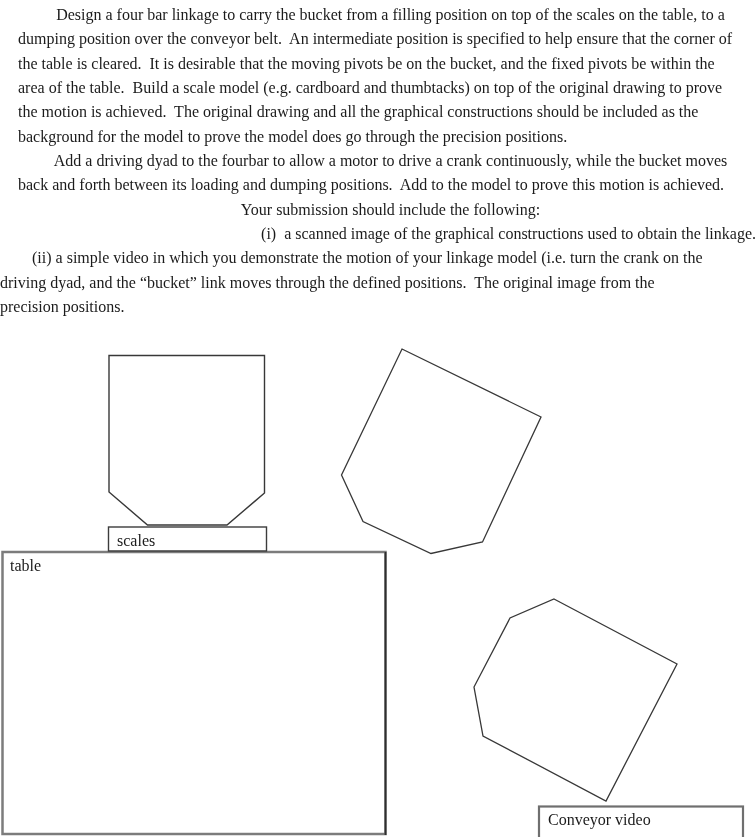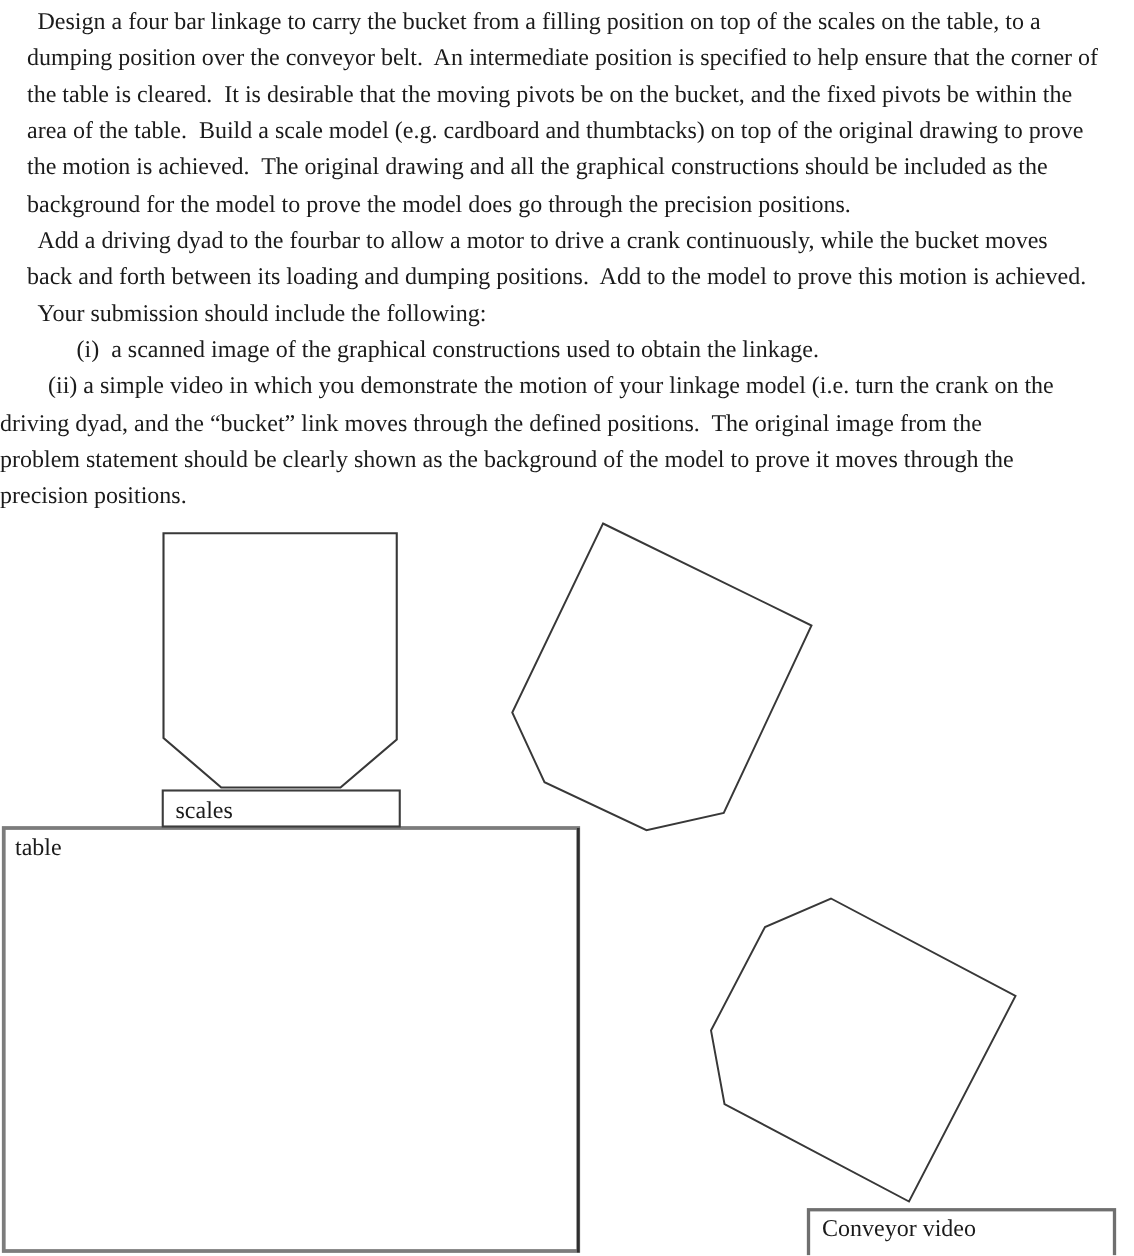--- a/index.html
+++ b/index.html
@@ -3,23 +3,23 @@
 <meta charset="utf-8">
 <style>
   html,body{margin:0;padding:0;background:#ffffff;}
   .page{
     position:relative;width:756px;height:837px;overflow:hidden;
     background:#ffffff;color:#1b1b1b;
     font-family:"Liberation Serif", serif;
   }
   .textblock{position:absolute;left:0;top:3px;width:756px;}
   .tl{white-space:pre;font-size:16px;line-height:24.35px;}
-  .ind-a{padding-left:25px;}   
+  .ind-a{padding-left:25px;text-align:center;}   
   .ind-0{padding-left:18px;}    
-  .ind-i{padding-left:51px;}   
+  .ind-i{padding-left:51px;text-align:right;}   
   .ind-ii{padding-left:32px;}  
   .ind-c{}   
   .diagram{position:absolute;left:0;top:0;width:756px;height:837px;display:block;}
   .lbl{position:absolute;font-size:16px;line-height:18px;white-space:pre;}
   #lbl-scales{left:117px;top:532px;}
   #lbl-table{left:10px;top:557px;}
   #lbl-conveyor{left:548px;top:811px;}
 </style>
 </head>
 <body>
@@ -32,21 +32,20 @@
     <div class="tl ind-0">the table is cleared.  It is desirable that the moving pivots be on the bucket, and the fixed pivots be within the</div>
     <div class="tl ind-0">area of the table.  Build a scale model (e.g. cardboard and thumbtacks) on top of the original drawing to prove</div>
     <div class="tl ind-0">the motion is achieved.  The original drawing and all the graphical constructions should be included as the</div>
     <div class="tl ind-0">background for the model to prove the model does go through the precision positions.</div>
     <div class="tl ind-a">Add a driving dyad to the fourbar to allow a motor to drive a crank continuously, while the bucket moves</div>
     <div class="tl ind-0">back and forth between its loading and dumping positions.  Add to the model to prove this motion is achieved.</div>
     <div class="tl ind-a">Your submission should include the following:</div>
     <div class="tl ind-i">(i)  a scanned image of the graphical constructions used to obtain the linkage.</div>
     <div class="tl ind-ii">(ii) a simple video in which you demonstrate the motion of your linkage model (i.e. turn the crank on the</div>
     <div class="tl ind-c">driving dyad, and the “bucket” link moves through the defined positions.  The original image from the</div>
-    <div class="tl ind-c">problem statement should be clearly shown as the background of the model to prove it moves through the</div>
     <div class="tl ind-c">precision positions.</div>
   </div>
 
   <svg class="diagram" viewBox="0 0 756 837" xmlns="http://www.w3.org/2000/svg">
 
     <rect x="2.5" y="552" width="383" height="282" fill="none" stroke="#7c7c7c" stroke-width="2.5"></rect>
     <line x1="385.5" y1="552" x2="385.5" y2="835" stroke="#2e2e2e" stroke-width="1.8"></line>
 
     <rect x="108.5" y="527" width="158" height="24" fill="none" stroke="#3c3c3c" stroke-width="1.4"></rect>
 

